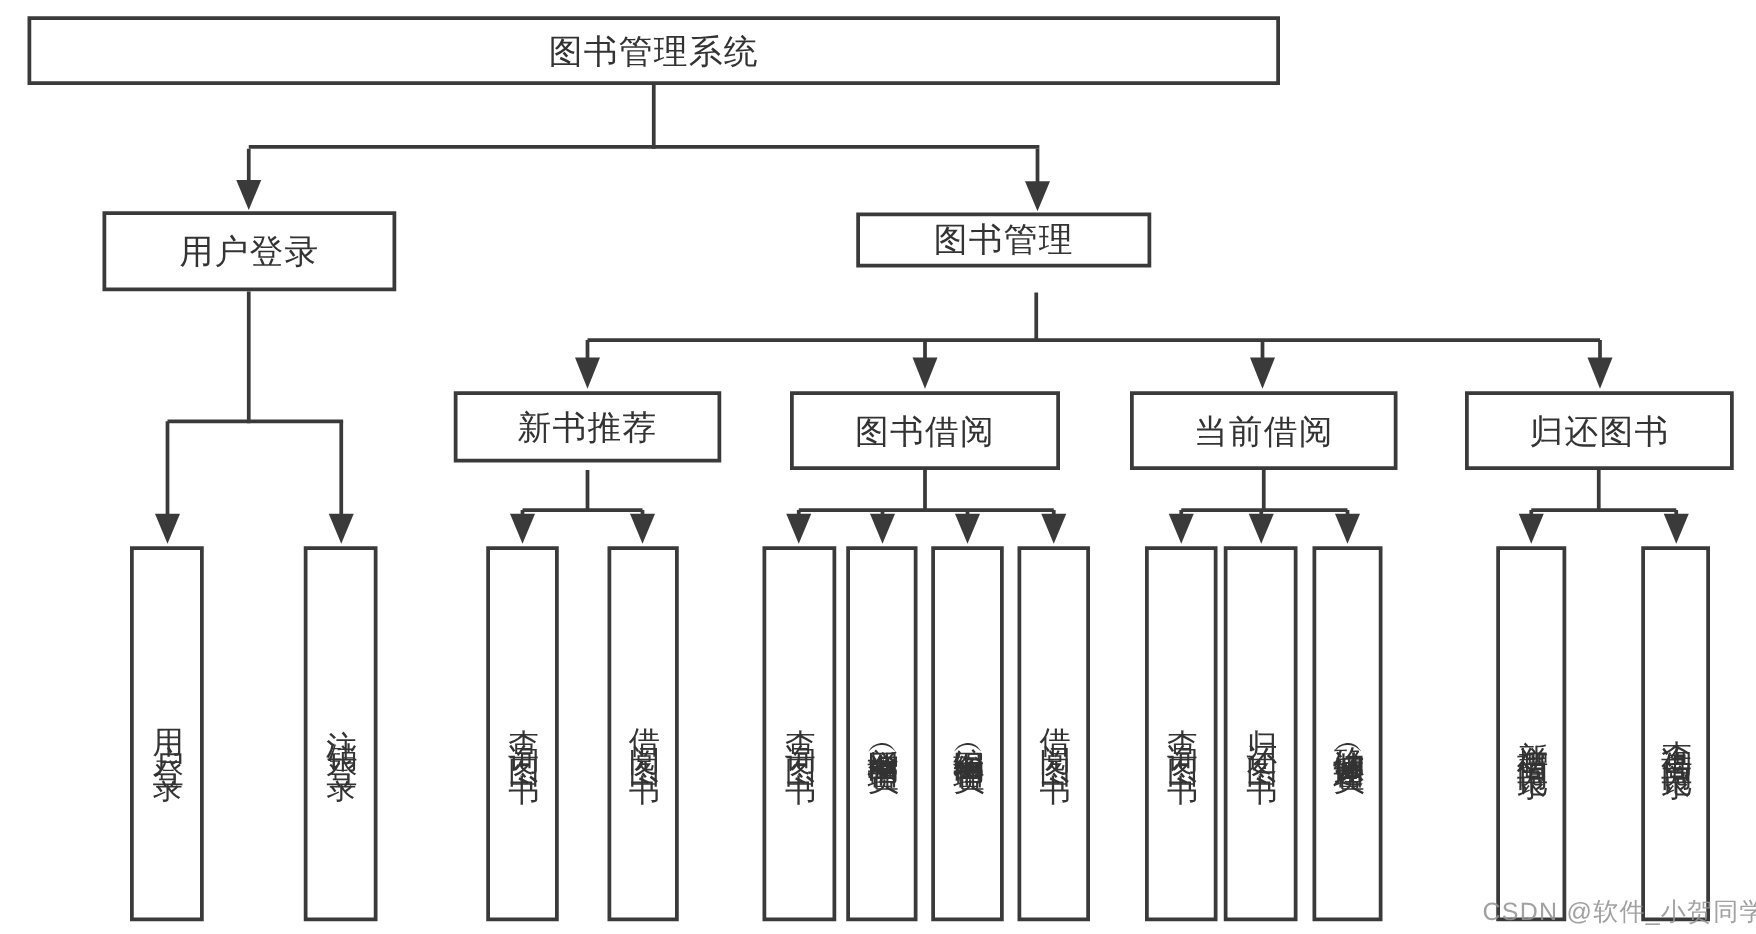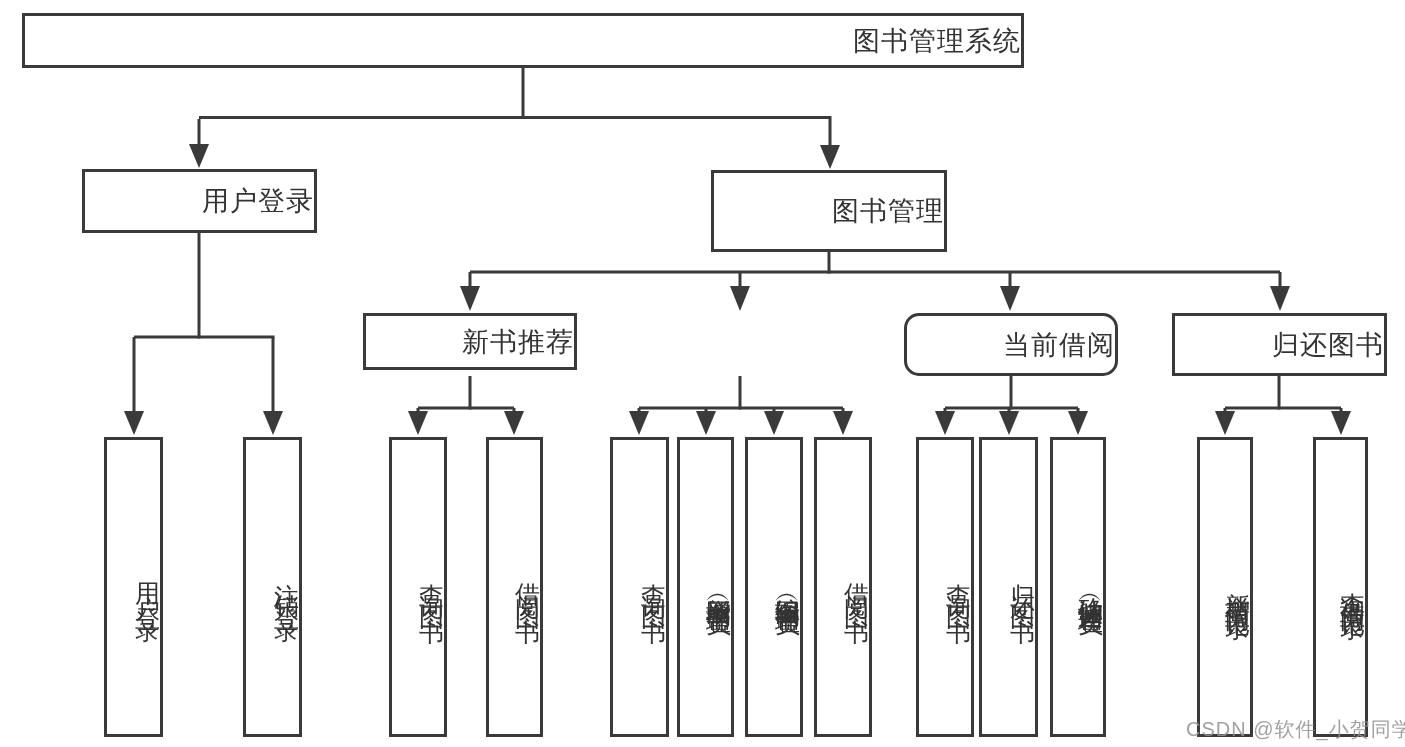--- a/index.html
+++ b/index.html
@@ -10,21 +10,21 @@
     font-family:"Liberation Sans", sans-serif;
     overflow:hidden;
   }
   #connectors{position:absolute;left:0;top:0;z-index:1;}
   .box{
     position:absolute;
     background:#ffffff;
     border:3px solid #3a3a3a;
     box-sizing:border-box;
     color:#333333;
-    display:flex;align-items:center;justify-content:flex-end;
+    display:flex;align-items:center;justify-content:center;
     z-index:2;
   }
   .hbox{font-size:27px;letter-spacing:1px;}
   .vbox{z-index:2;}
   .vbox .vtext{
     writing-mode:vertical-rl;
     text-orientation:mixed;
     font-size:25px;
     color:#333333;
     line-height:1;
@@ -120,28 +120,31 @@
     </g>
   </svg>
 
   <div class="box hbox" style="left:22px;top:13px;width:1002px;height:55px;">
     <span>图书管理系统</span>
   </div>
 
   <div class="box hbox" style="left:82px;top:169px;width:235px;height:64px;">
     <span>用户登录</span>
   </div>
-  <div class="box hbox" style="left:711px;top:170px;width:236px;height:82px;">
+  <div class="box hbox" style="left:685px;top:170px;width:236px;height:44px;">
     <span>图书管理</span>
   </div>
 
   <div class="box hbox" style="left:363px;top:313px;width:214px;height:57px;">
     <span>新书推荐</span>
   </div>
-  <div class="box hbox" style="left:904px;top:313px;width:214px;height:63px;border-radius:15px;">
+  <div class="box hbox" style="left:632px;top:313px;width:216px;height:63px;">
+    <span>图书借阅</span>
+  </div>
+  <div class="box hbox" style="left:904px;top:313px;width:214px;height:63px;">
     <span>当前借阅</span>
   </div>
   <div class="box hbox" style="left:1172px;top:313px;width:215px;height:63px;">
     <span>归还图书</span>
   </div>
 
   <div class="box vbox" style="left:104px;top:437px;width:59px;height:300px;">
     <span class="vtext len4">用户登录</span>
   </div>
   <div class="box vbox" style="left:243px;top:437px;width:59px;height:300px;">

